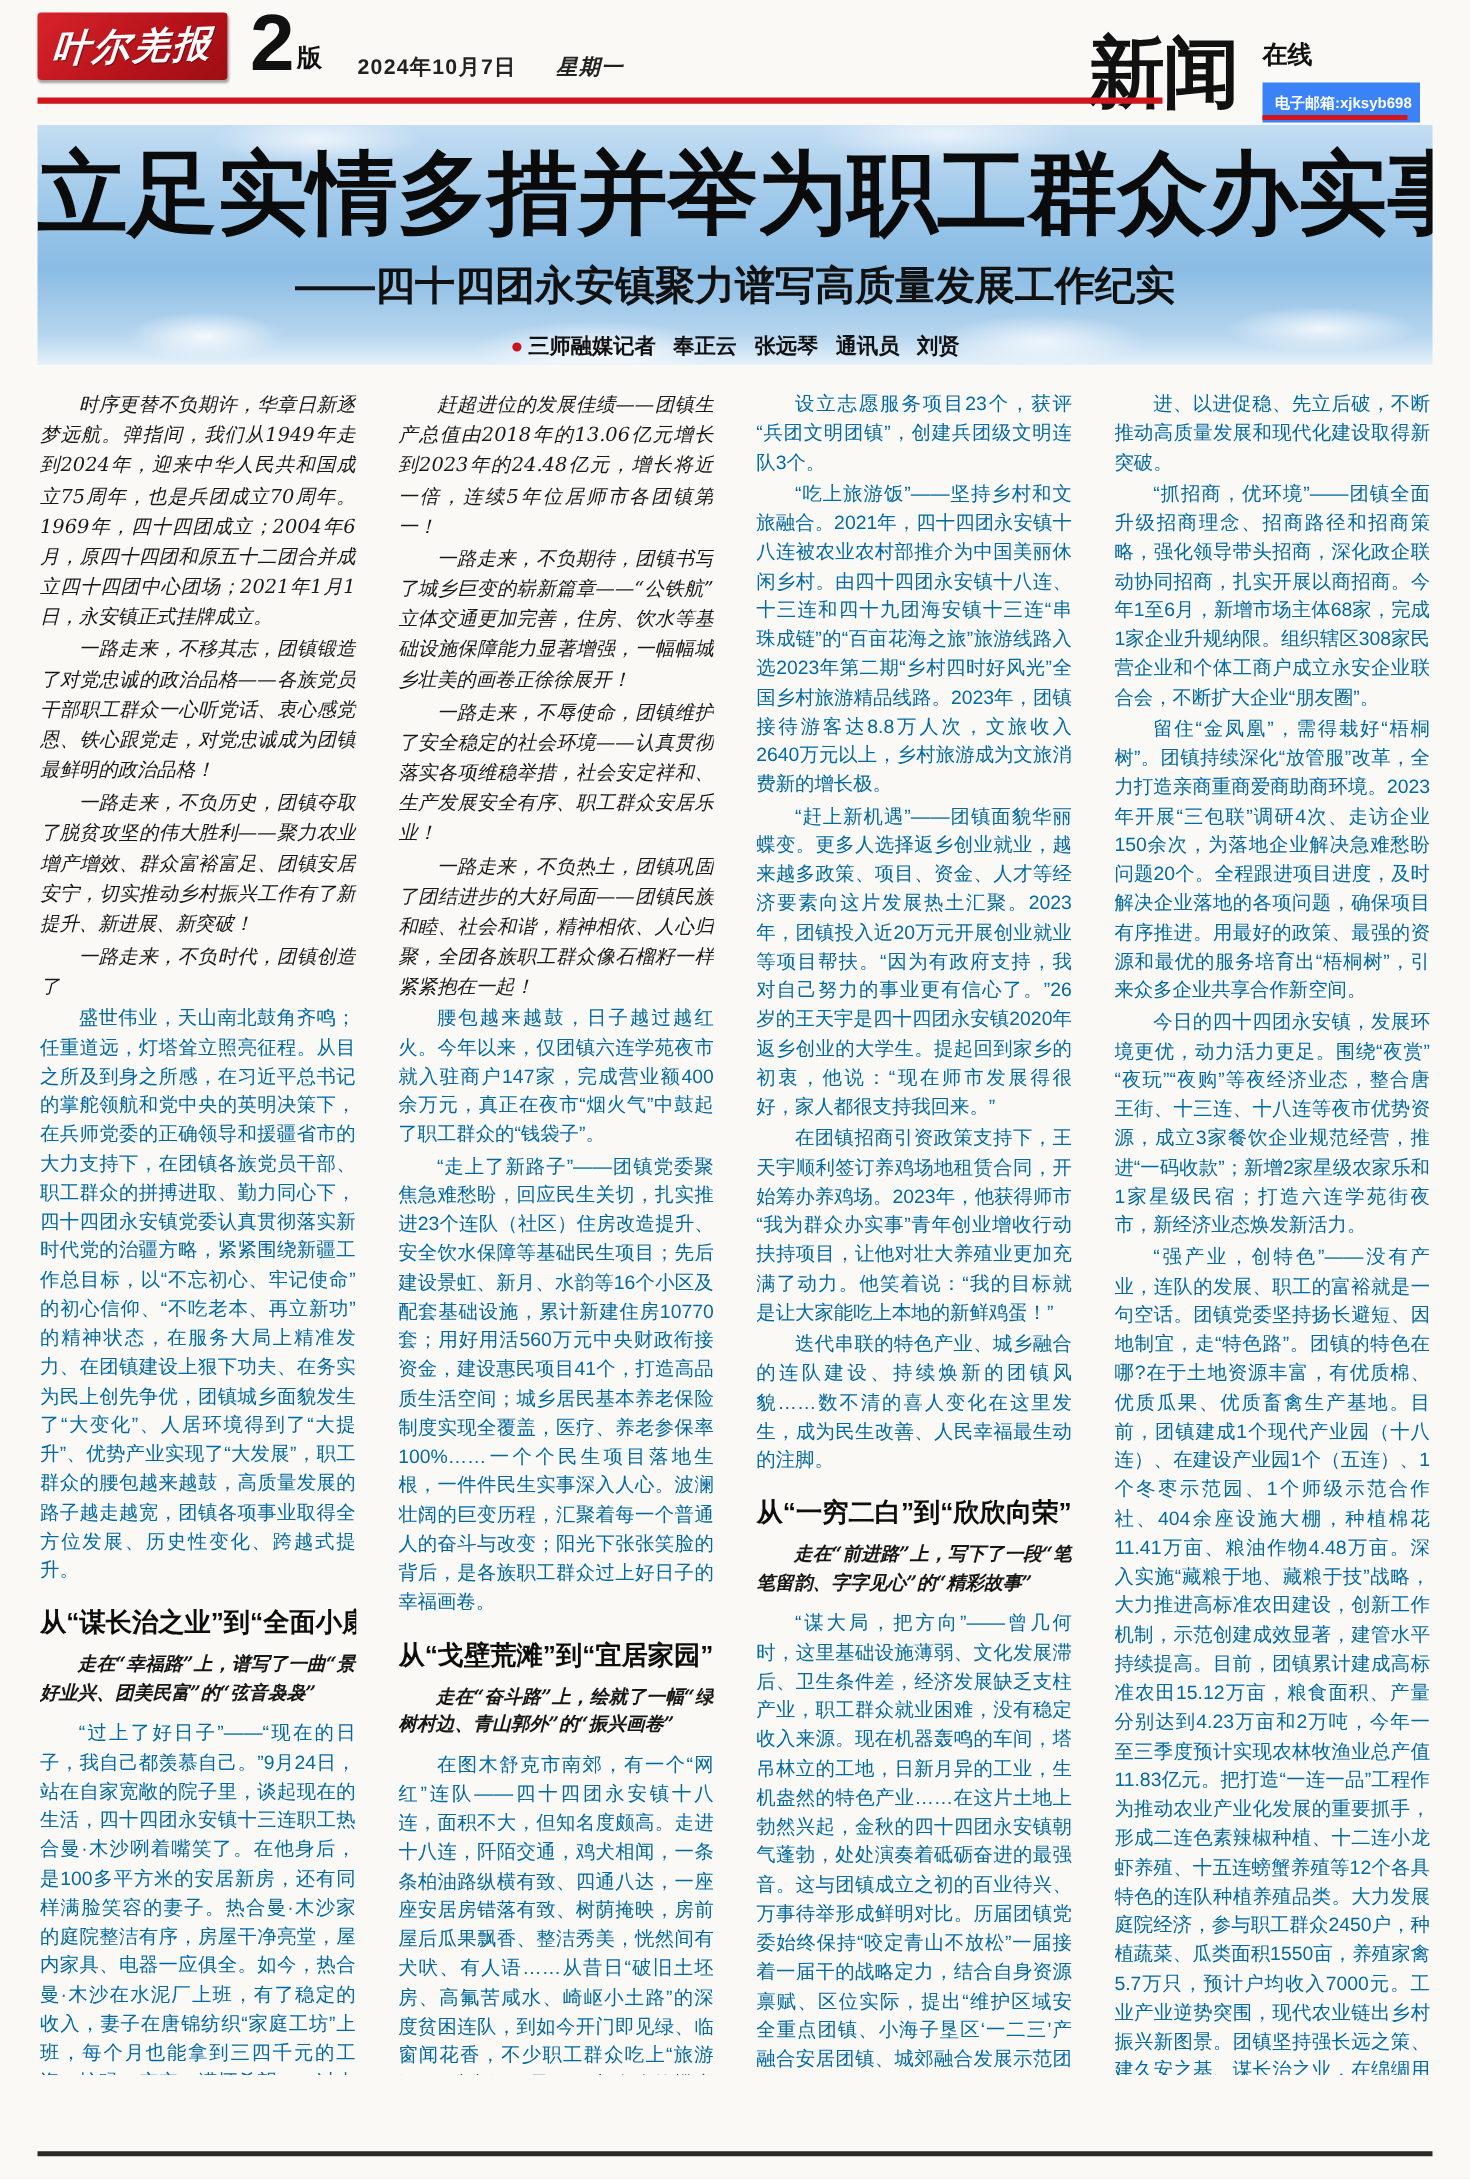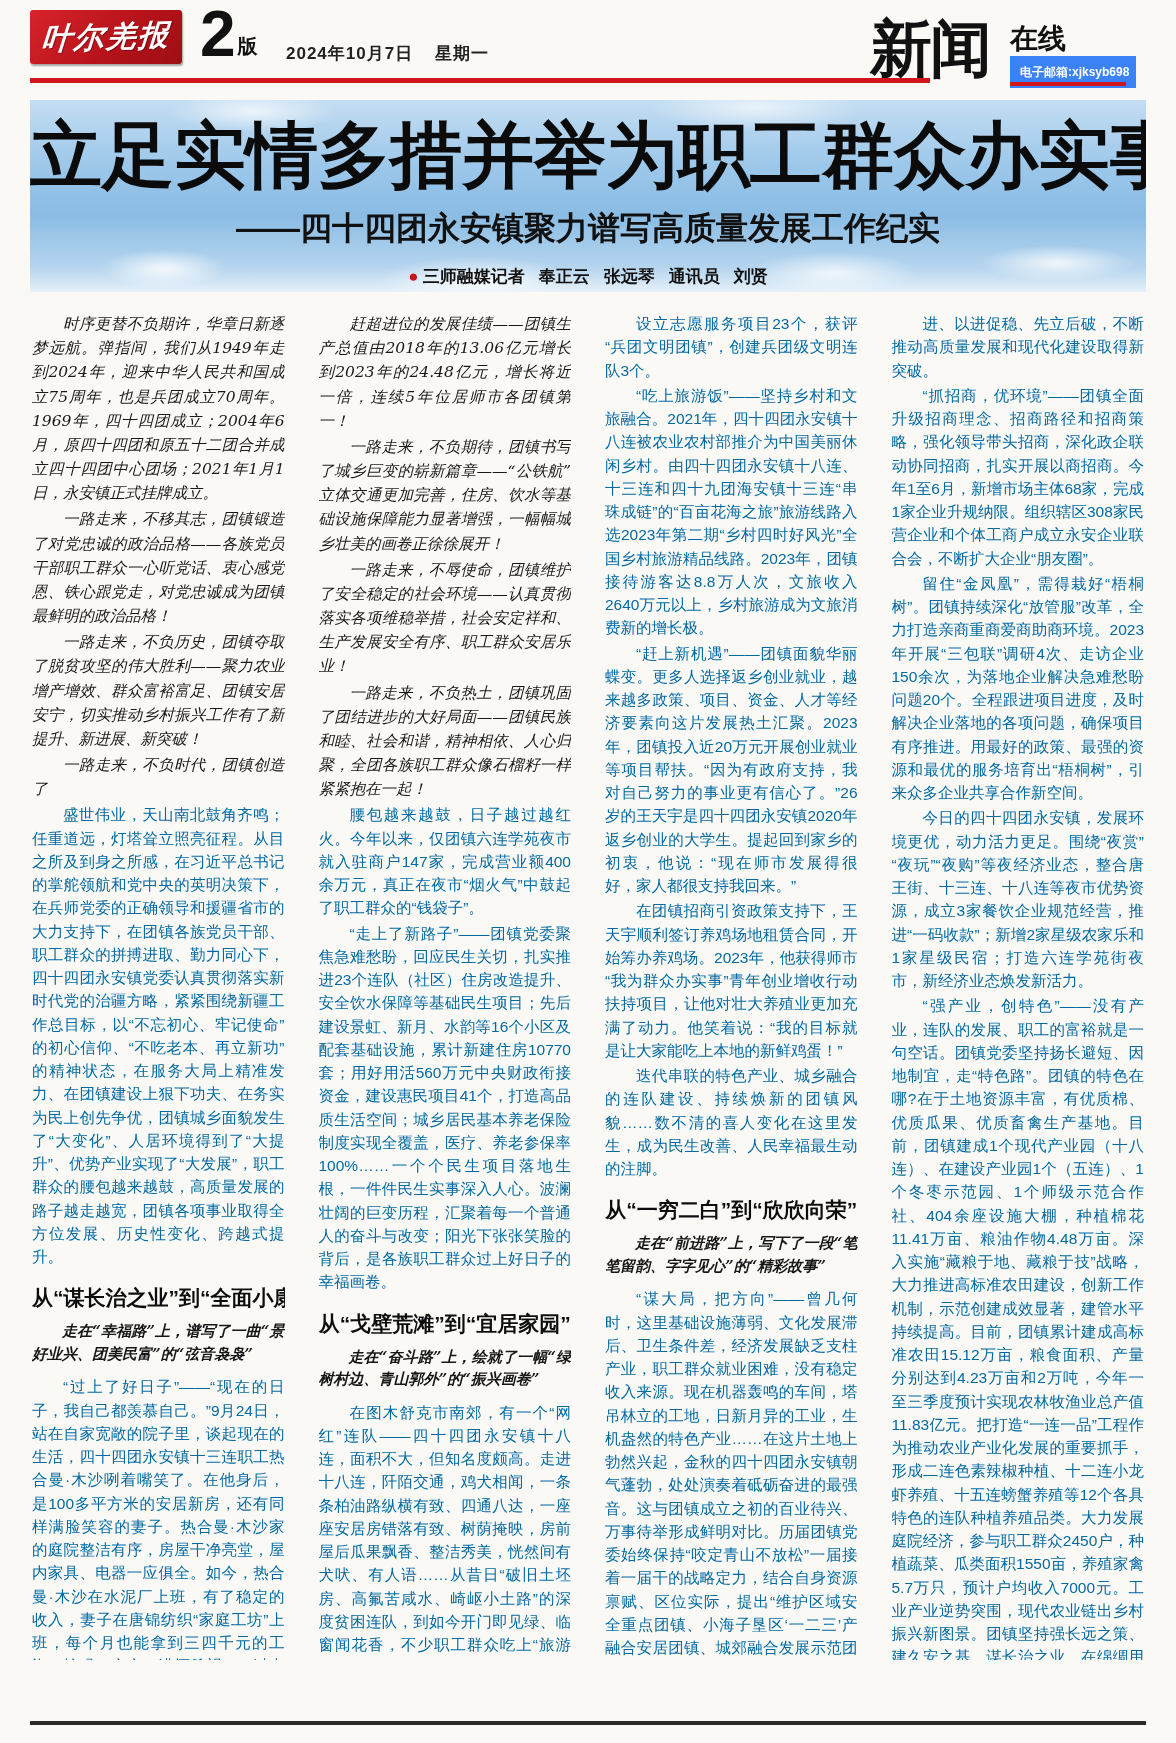--- a/index.html
+++ b/index.html
@@ -18,26 +18,26 @@
   }
   .logo-text{
     color:#fff;font-family:"DejaVu Serif",serif;font-style:italic;font-weight:bold;
     font-size:30px;letter-spacing:2px;transform:rotate(-2deg) skewX(-6deg);
     text-shadow:1px 1px 0 rgba(0,0,0,.3);white-space:nowrap;
   }
   .page-num-wrap{position:absolute;left:170px;top:-6px;display:flex;align-items:flex-end;}
   .page-num{font-size:64px;font-weight:900;line-height:1;color:#111;}
   .page-num-label{font-size:20px;font-weight:700;margin-left:2px;margin-bottom:6px;color:#111;}
   .date-line{position:absolute;left:256px;top:34px;font-size:17px;font-weight:700;color:#222;letter-spacing:1px;}
-  .date-line .wd{margin-left:16px;}
+  .date-line .wd{margin-left:26px;font-style:italic;}
   .masthead-rule{position:absolute;left:30px;top:78px;width:900px;height:5px;background:#d2151c;}
   
-  .news-block{position:absolute;right:30px;top:10px;width:246px;height:74px;}
+  .news-block{position:absolute;right:30px;top:20px;width:246px;height:74px;}
   .news-title{position:absolute;left:0;top:0;font-size:62px;font-weight:900;line-height:1;color:#111;letter-spacing:-2px;}
-  .news-sub{position:absolute;left:140px;top:2px;font-size:28px;font-weight:900;color:#111;}
+  .news-sub{position:absolute;left:140px;top:2px;font-size:20px;font-weight:900;color:#111;}
   .email-bar{
     position:absolute;left:140px;top:38px;width:116px;height:32px;background:#3b82f6;
     color:#fff;font-size:12px;font-weight:700;display:flex;align-items:center;
     padding-left:10px;white-space:nowrap;overflow:hidden;
   }
   .news-rule{position:absolute;left:140px;top:64px;width:116px;height:4px;background:#d2151c;}
   
   .banner{
     position:absolute;left:30px;top:100px;width:1116px;height:192px;
     background:

